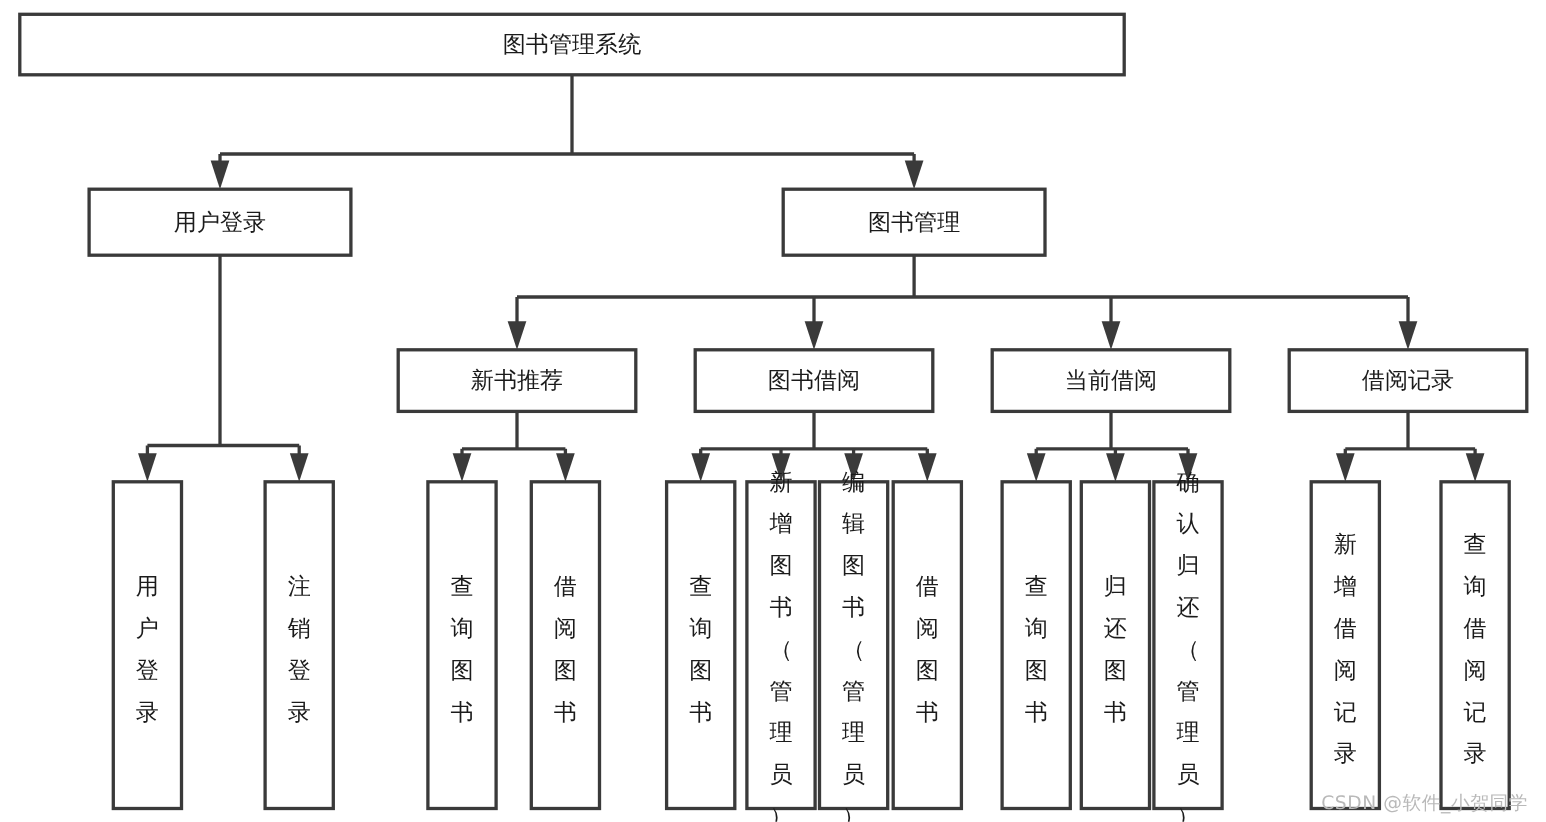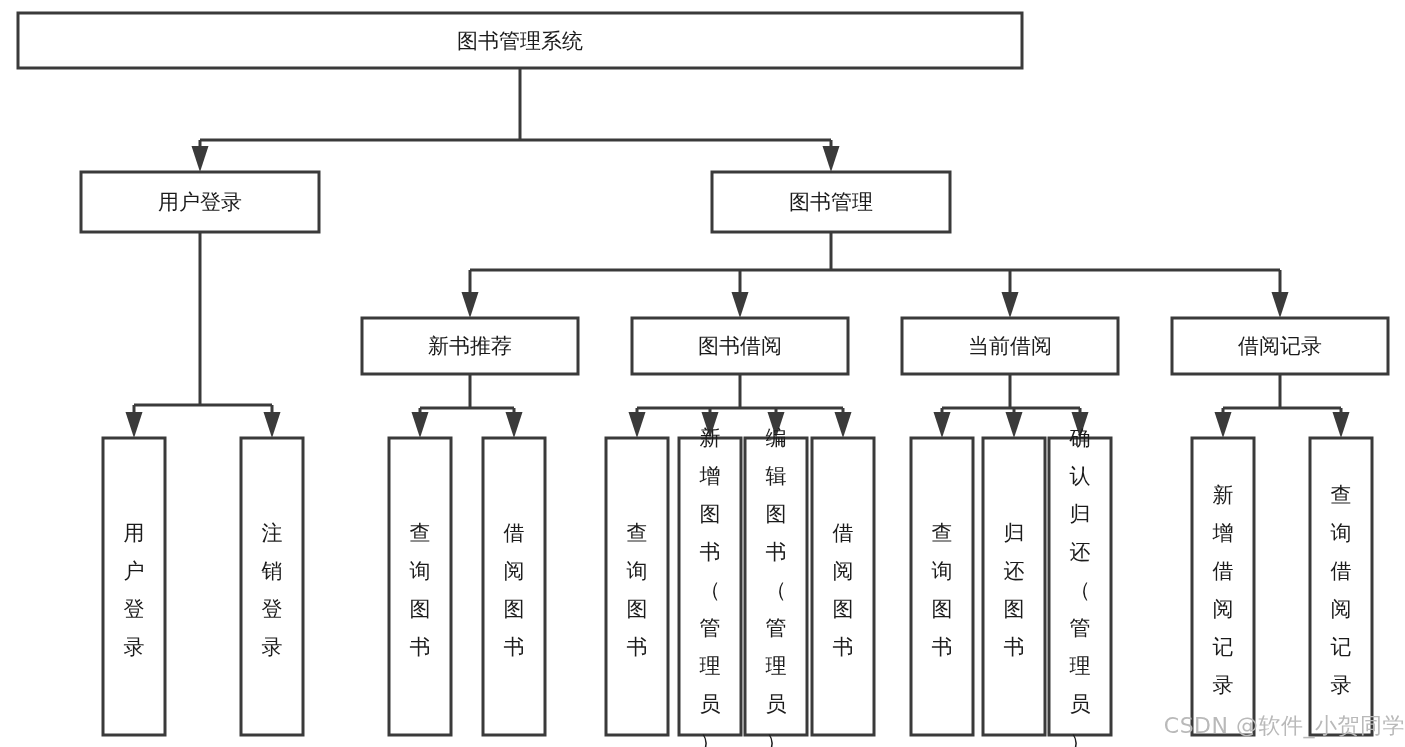--- a/index.html
+++ b/index.html
@@ -52,24 +52,24 @@
     dominant-baseline: middle;
   }
   .node-label-v {
     font-family: "DejaVu Sans", "Liberation Sans", sans-serif;
     font-size: 21px;
     fill: #1b1b1b;
     text-anchor: middle;
   }
   .watermark-text {
     position: absolute;
-    right: 0;
+    right: 16px;
     bottom: 6px;
     font-family: "DejaVu Sans", "Liberation Sans", sans-serif;
-    font-size: 22px;
+    font-size: 17px;
     color: #b9b9b9;
     white-space: nowrap;
     letter-spacing: 0.5px;
     pointer-events: none;
   }
 </style>
 </head>
 <body>
 
 <div id="diagram-root">

